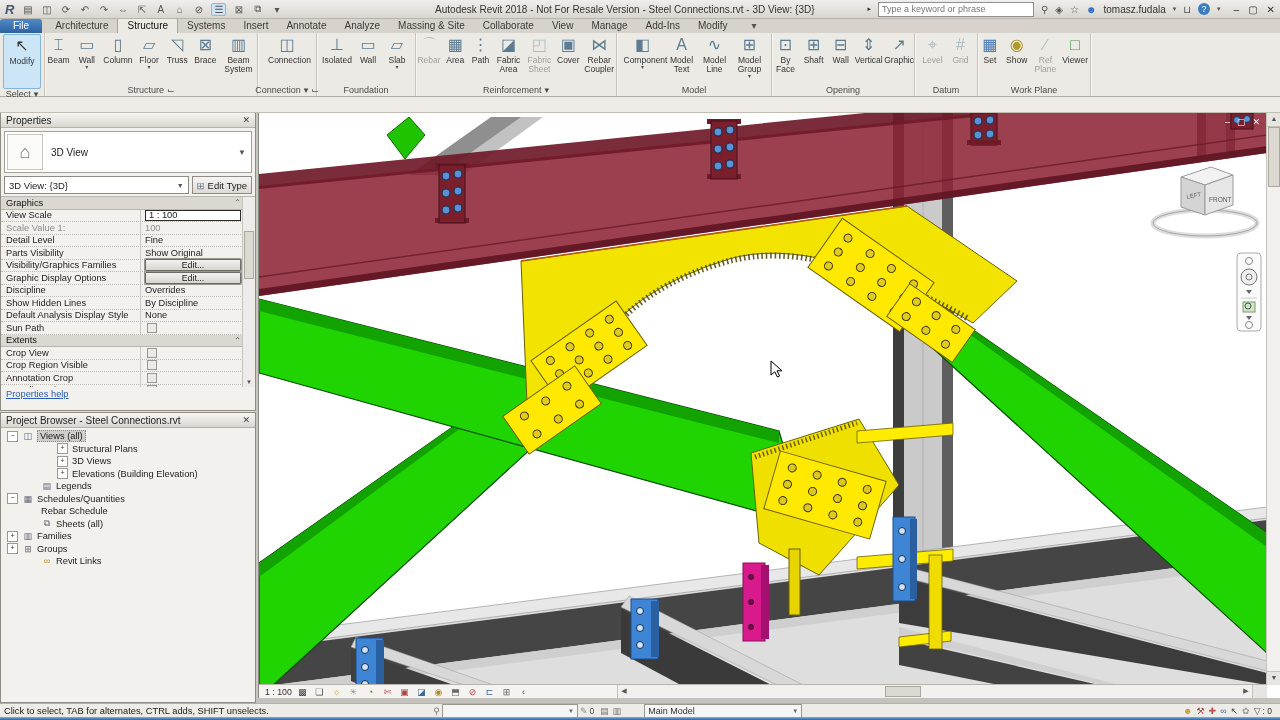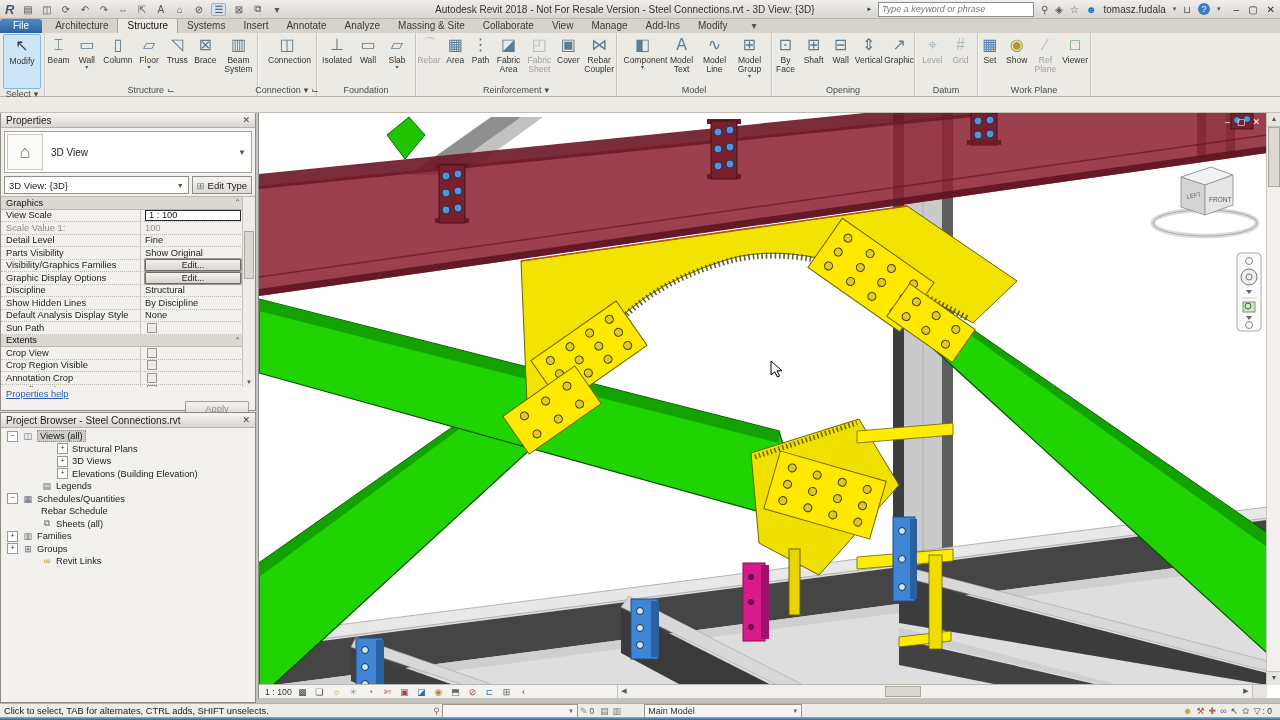--- a/index.html
+++ b/index.html
@@ -9,21 +9,21 @@
   .titlebar{position:absolute;left:0;top:0;width:1280px;height:18px;
     background:linear-gradient(#efeeec,#d9d6d0);border-bottom:1px solid #b9b5ad;
     display:flex;align-items:center;font-size:10px;color:#444;z-index:50}
   .rlogo{font-weight:bold;font-style:italic;font-size:13px;color:#435a74;margin:0 7px 0 5px}
   .qat{display:flex;align-items:center;gap:6px;color:#555;font-size:10px}
   .qat .qi{width:13px;text-align:center}
   .qat .qi.active{background:#cfe3f5;border:1px solid #8db8d8;border-radius:2px}
   .apptitle{position:absolute;left:50%;transform:translateX(-54%);color:#333;font-size:10px;white-space:nowrap}
   .infocenter{margin-left:auto;display:flex;align-items:center;gap:7px;padding-right:5px;font-size:10px}
   .searchbox{width:148px;height:13px;background:#fff;border:1px solid #8f8f8f;font-size:9px;
-    font-style:italic;color:#777;display:flex;align-items:center;padding:0 3px}
+    color:#777;display:flex;align-items:center;padding:0 3px}
   .helpdot{width:12px;height:12px;border-radius:50%;background:#3a7ec2;color:#fff;font-size:9px;
     display:flex;align-items:center;justify-content:center}
   .winbtns{display:flex;gap:9px;color:#333;font-size:10px;margin-left:6px}
   .user{color:#333}
   
   .tabbar{position:absolute;left:0;top:18px;width:1280px;height:15px;background:#d7d3cc;
     display:flex;align-items:flex-end;font-size:10px;color:#3a3a3a;z-index:49}
   .tab{padding:1px 9px 2px;white-space:nowrap}
   .tab.file{background:linear-gradient(#4e8ac6,#2d62a0);color:#fff;border-radius:3px 3px 0 0;
     padding:1px 13px 2px;margin-right:4px}
@@ -446,21 +446,21 @@
           </span>
         </div>
       <div class="grow">
           <span class="lab">Graphic Display Options</span>
           <span class="val">
             <span class="valbtn">Edit...</span>
           </span>
         </div>
       <div class="grow">
           <span class="lab">Discipline</span>
-          <span class="val">Structural</span>
+          <span class="val">Overrides</span>
         </div>
       <div class="grow">
           <span class="lab">Show Hidden Lines</span>
           <span class="val">By Discipline</span>
         </div>
       <div class="grow">
           <span class="lab">Default Analysis Display Style</span>
           <span class="val">None</span>
         </div>
       <div class="grow">
@@ -499,23 +499,20 @@
         </div>
 
       <div class="gscroll">
         <span class="gsar" style="top:56px">≡</span>
         <div class="gthumb"></div>
         <span class="gsar" style="bottom:2px">▼</span>
       </div>
     </div>
     <div class="helprow">
         <span class="helplink">Properties help</span>
-      </div>
-    <div class="applyrow">
-        <span class="applybtn">Apply</span>
       </div>
   </div>
 
   <div class="palette" style="top:300px;width:254px;height:289px">
     <div class="pal-head">
       <span>Project Browser - Steel Connections.rvt</span>
       <span class="x">✕</span>
     </div>
     <div class="tree">
       <div class="trow" style="padding-left:6px">

